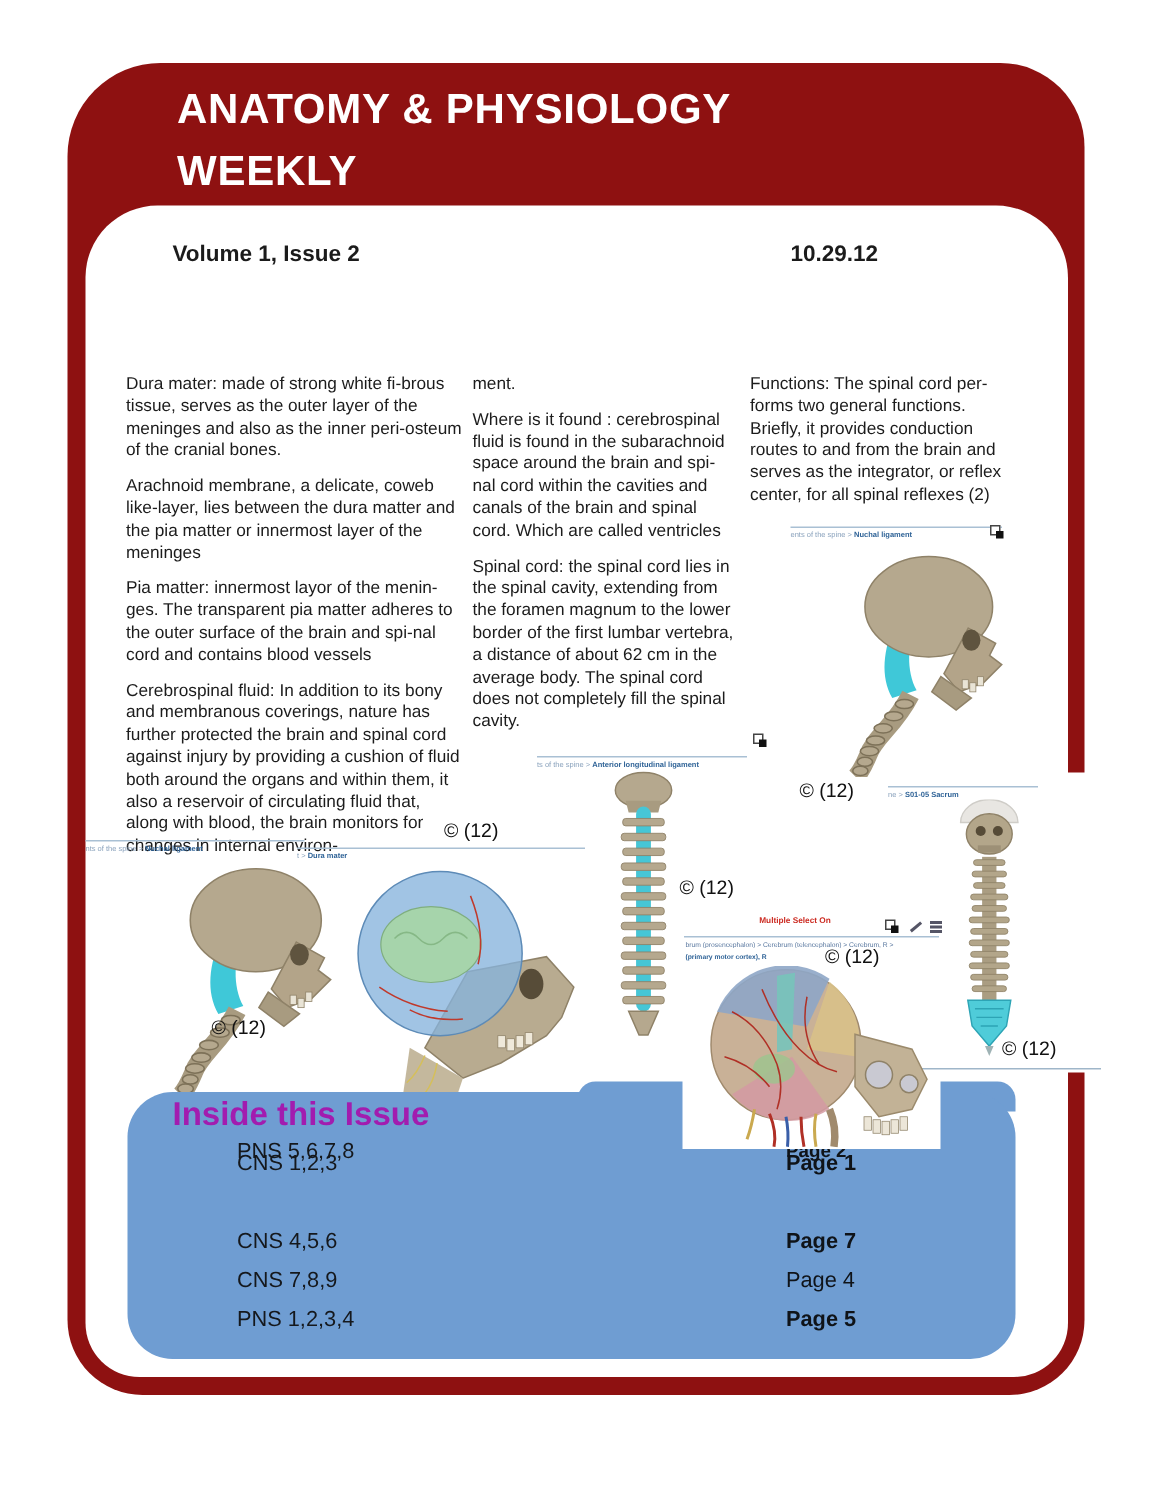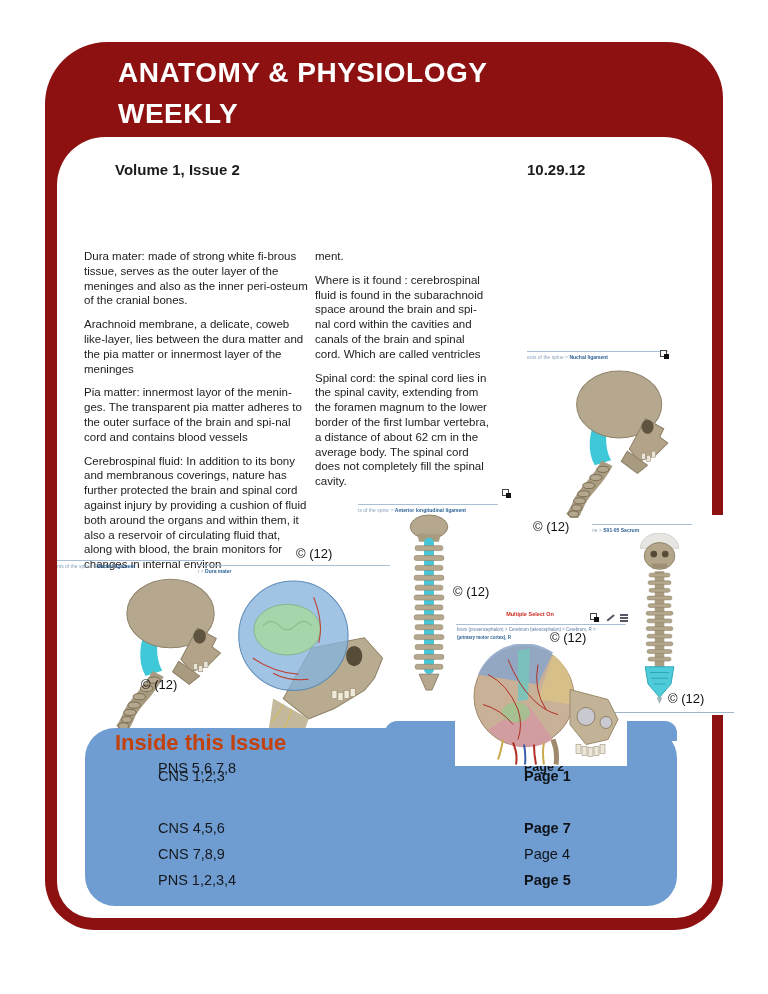--- a/index.html
+++ b/index.html
@@ -65,21 +65,21 @@
   .ic-row{position:absolute;left:590px;top:613px;width:36px;height:10px;z-index:7;}
   .ic-row .layers{left:0;top:0;}
   .slash{position:absolute;left:16px;top:4px;width:9px;height:1.5px;background:#556;transform:rotate(-40deg);}
   .menu{position:absolute;left:30px;top:4px;width:8px;height:1.5px;background:#556;
         box-shadow:0 3px 0 #556,0 -3px 0 #556;}
   
   .inside-box{position:absolute;left:85px;top:728px;width:592px;height:178px;background:#6f9dd2;
          border-radius:30px;z-index:3;}
   .inside-step{position:absolute;left:385px;top:721px;width:292px;height:20px;background:#6f9dd2;
          border-radius:12px 12px 0 0;z-index:3;}
-  .inside-heading{position:absolute;left:115px;top:730px;font-size:22px;font-weight:bold;color:#c2410c;z-index:4;}
+  .inside-heading{position:absolute;left:115px;top:730px;font-size:22px;font-weight:bold;color:#a21caf;z-index:4;}
   .toc-label{position:absolute;left:158px;font-size:14.5px;color:#15181c;z-index:4;}
   .toc-page{position:absolute;left:524px;font-size:14.5px;color:#0f1318;z-index:4;}
   .r0{top:768px;} .r1{top:760px;text-align:center;} .r2{top:820px;} .r3{top:846px;} .r4{top:872px;}
   .pg-b{font-weight:bold;}
   .pg-s{font-weight:bold;font-size:12.5px;}
   .pg-r{font-weight:normal;}
 </style>
 </head>
 <body>
 
@@ -99,20 +99,23 @@
   <div class="col col1">
     <p>Dura mater:  made of strong white fi-brous tissue, serves as the outer layer of the meninges and also as the inner peri-osteum of the cranial bones.</p>
     <p>Arachnoid membrane, a delicate, coweb like-layer, lies between the dura matter and the pia matter or innermost layer of the meninges</p>
     <p>Pia matter: innermost layor of the menin-ges. The transparent pia matter adheres to the outer surface of the brain and spi-nal cord and contains blood vessels</p>
     <p>Cerebrospinal fluid: In addition to its bony and membranous coverings, nature has further protected the brain and spinal cord against injury by providing a cushion of fluid both around the organs and within them, it also a reservoir of circulating fluid that, along with blood, the brain monitors for changes in internal environ-</p>
   </div>
   <div class="col col2">
     <p>ment.</p>
     <p>Where is it found  : cerebrospinal fluid is found in the subarachnoid space around the brain and spi-nal cord within the cavities and canals of the brain and spinal cord. Which are called ventricles</p>
     <p>Spinal cord: the spinal cord lies in the spinal cavity, extending from the foramen magnum to the lower border of the first lumbar vertebra, a distance of about 62 cm in the average body. The spinal cord does not completely fill the spinal cavity.</p>
+  </div>
+  <div class="col col3">
+    <p>Functions: The spinal cord per-forms two general functions. Briefly, it provides conduction routes to and from the brain and serves as the integrator, or reflex center, for all spinal reflexes (2)</p>
   </div>
 
   <div class="fig-hdr hdrA"><span>ents of the spine &gt; </span><b>Nuchal ligament</b></div>
   <span class="layers ic-a">
       <i class="l1"></i>
       <i class="l2"></i>
     </span>
 
   <div class="fig-hdr hdrB"><span>nts of the spine &gt; </span><b>Nuchal ligament</b></div>
 

